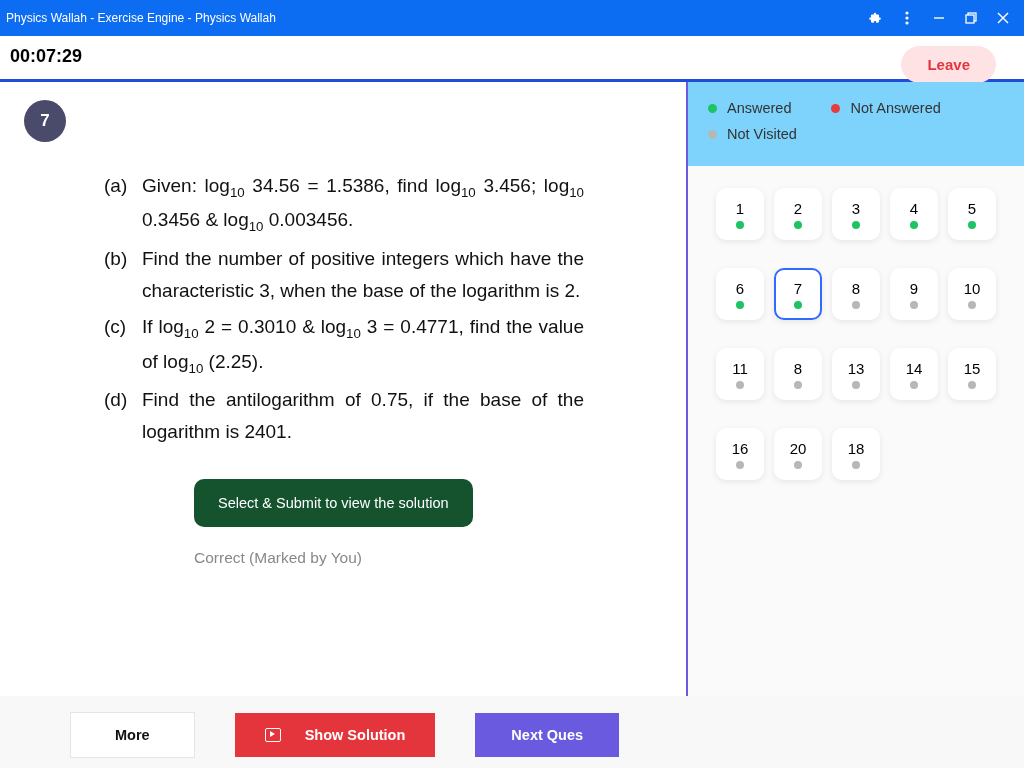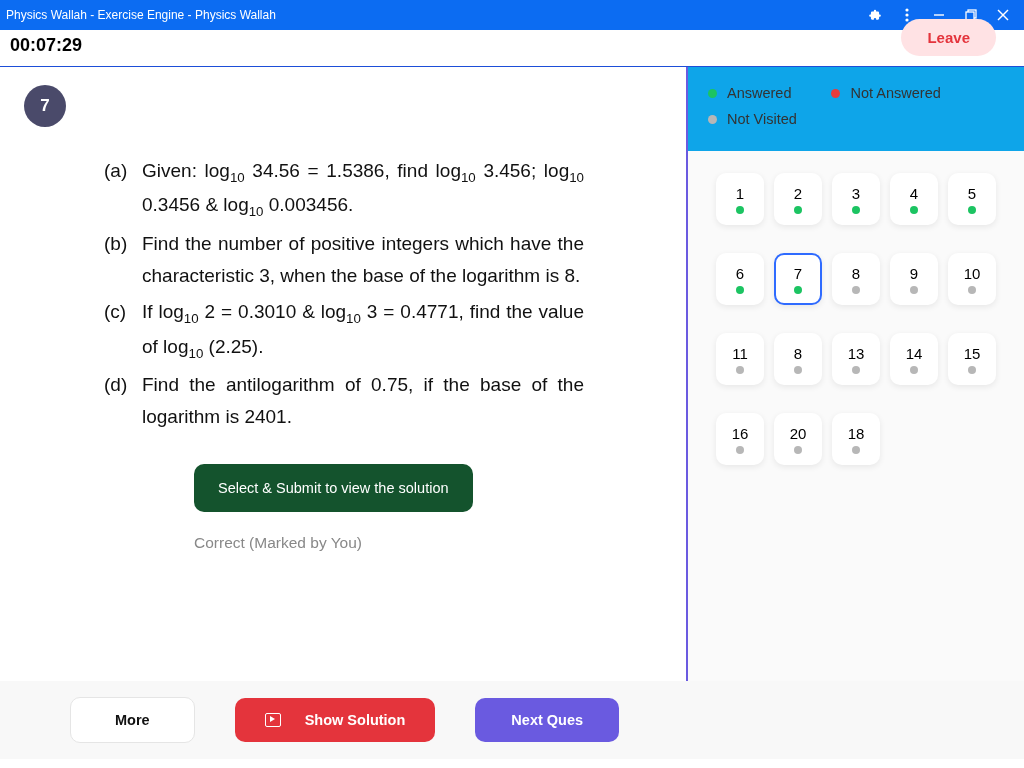--- a/index.html
+++ b/index.html
@@ -1,47 +1,47 @@
 <!DOCTYPE html>
 <html><head>
 <meta charset="utf-8">
 <style>
 * { margin: 0; padding: 0; box-sizing: border-box; font-family: -apple-system, BlinkMacSystemFont, "Segoe UI", Arial, sans-serif; }
 html, body { width: 1024px; height: 768px; overflow: hidden; background: #fff; }
-.titlebar { height: 30px; background: #0c6cf2; color: #fff; display: flex; align-items: center; padding: 0 6px; font-size: 12px; }
+.titlebar { height: 36px; background: #0c6cf2; color: #fff; display: flex; align-items: center; padding: 0 6px; font-size: 12px; }
 .titlebar-title { flex: 1; }
 .titlebar-icons { display: flex; align-items: center; gap: 18px; padding-right: 8px; }
 .tb-icon { width: 14px; height: 14px; display: flex; align-items: center; justify-content: center; }
-.topbar { height: 37px; display: flex; align-items: flex-end; justify-content: space-between; padding: 10px 28px 10px 10px; border-bottom: 1px solid #1d4ed8; }
+.topbar { height: 46px; display: flex; align-items: flex-start; justify-content: space-between; padding: 10px 28px 10px 10px; border-bottom: 3px solid #1d4ed8; }
 .timer { font-weight: 700; font-size: 18px; }
 .leave-btn { background: #ffe2e4; color: #e4343c; border: none; border-radius: 22px; padding: 10px 26px; font-weight: 600; font-size: 15px; cursor: pointer; }
 .body { display: flex; height: 614px; }
 .left { flex: 1; padding: 18px 10px 10px 24px; position: relative; border-right: 2px solid #6a5ae0; }
 .qnum-badge { width: 42px; height: 42px; border-radius: 50%; background: #4a4a6a; color: #fff; display: flex; align-items: center; justify-content: center; font-weight: 600; font-size: 17px; }
 .question { margin: 28px 0 0 80px; width: 480px; font-family: Georgia, "Times New Roman", serif; font-size: 19px; line-height: 1.7; color: #111; }
 .question .row { display: flex; margin-bottom: 4px; }
 .question .row .lbl { width: 38px; flex-shrink: 0; }
 .question .row .txt { flex: 1; text-align: justify; }
 sub { font-size: 0.7em; vertical-align: sub; }
 .submit-btn { margin: 26px 0 0 170px; background: #14532d; color: #fff; border: none; border-radius: 10px; padding: 16px 24px; font-size: 14.5px; cursor: pointer; }
 .correct-lbl { margin: 22px 0 0 170px; color: #888; font-size: 15.5px; font-weight: 500; }
 .right { width: 336px; background: #fafafa; }
-.legend { background: #0ea5e9; padding: 18px 20px 14px 20px; font-size: 14.5px; color: #333; }
+.legend { background: #7dd3fc; padding: 18px 20px 14px 20px; font-size: 14.5px; color: #333; }
 .legend-row { display: flex; gap: 40px; margin-bottom: 10px; }
 .legend-item { display: flex; align-items: center; gap: 10px; }
 .dot { width: 9px; height: 9px; border-radius: 50%; display: inline-block; }
 .dot-green { background: #1cc462; }
 .dot-red { background: #e63c3c; }
 .dot-grey { background: #b7b7b7; }
 .grid { padding: 22px 18px; display: grid; grid-template-columns: repeat(5, 48px); gap: 28px 10px; justify-content: center; }
 .qcell { width: 48px; height: 52px; background: #fff; border-radius: 10px; box-shadow: 0 2px 6px rgba(0,0,0,0.08); display: flex; flex-direction: column; align-items: center; justify-content: center; gap: 4px; font-size: 15px; font-weight: 500; cursor: pointer; }
 .qcell.current { border: 2px solid #2f6bff; }
 .qcell .cdot { width: 8px; height: 8px; border-radius: 50%; }
 .footer { height: 78px; background: #f8f8f8; display: flex; align-items: center; padding: 0 24px 0 70px; gap: 40px; }
-.fbtn { border-radius: 10px; padding: 14px 30px; font-size: 14.5px; font-weight: 600; cursor: pointer; border: none; }
+.fbtn { border-radius: 0; padding: 14px 30px; font-size: 14.5px; font-weight: 600; cursor: pointer; border: none; }
 .more-btn { background: #fff; color: #111; border: 1px solid #e5e5e5; padding: 14px 44px; }
 .show-sol-btn { background: #e4343c; color: #fff; display: flex; align-items: center; gap: 24px; }
 .next-btn { background: #6a5ae0; color: #fff; padding: 14px 36px; }
 .play-ic { width: 16px; height: 14px; border: 1.6px solid #fff; border-radius: 2px; position: relative; display: inline-block; }
 .play-ic::after { content: ""; position: absolute; left: 4px; top: 2px; border-left: 5px solid #fff; border-top: 3.5px solid transparent; border-bottom: 3.5px solid transparent; }
 </style>
 </head>
 <body>
 
 <div class="titlebar">
@@ -87,21 +87,21 @@
 <div class="body">
   <div class="left">
     <div class="qnum-badge">7</div>
     <div class="question" id="question-body">
         <div class="row">
           <div class="lbl">(a)</div>
           <div class="txt">Given: log<sub>10</sub> 34.56 = 1.5386, find log<sub>10</sub> 3.456; log<sub>10</sub> 0.3456 &amp; log<sub>10</sub> 0.003456.</div>
         </div>
         <div class="row">
           <div class="lbl">(b)</div>
-          <div class="txt">Find the number of positive integers which have the characteristic 3, when the base of the logarithm is 8.</div>
+          <div class="txt">Find the number of positive integers which have the characteristic 3, when the base of the logarithm is 2.</div>
         </div>
         <div class="row">
           <div class="lbl">(c)</div>
           <div class="txt">If log<sub>10</sub> 2 = 0.3010 &amp; log<sub>10</sub> 3 = 0.4771, find the value of log<sub>10</sub> (2.25).</div>
         </div>
         <div class="row">
           <div class="lbl">(d)</div>
           <div class="txt">Find the antilogarithm of 0.75, if the base of the logarithm is 2401.</div>
         </div>
       </div>

